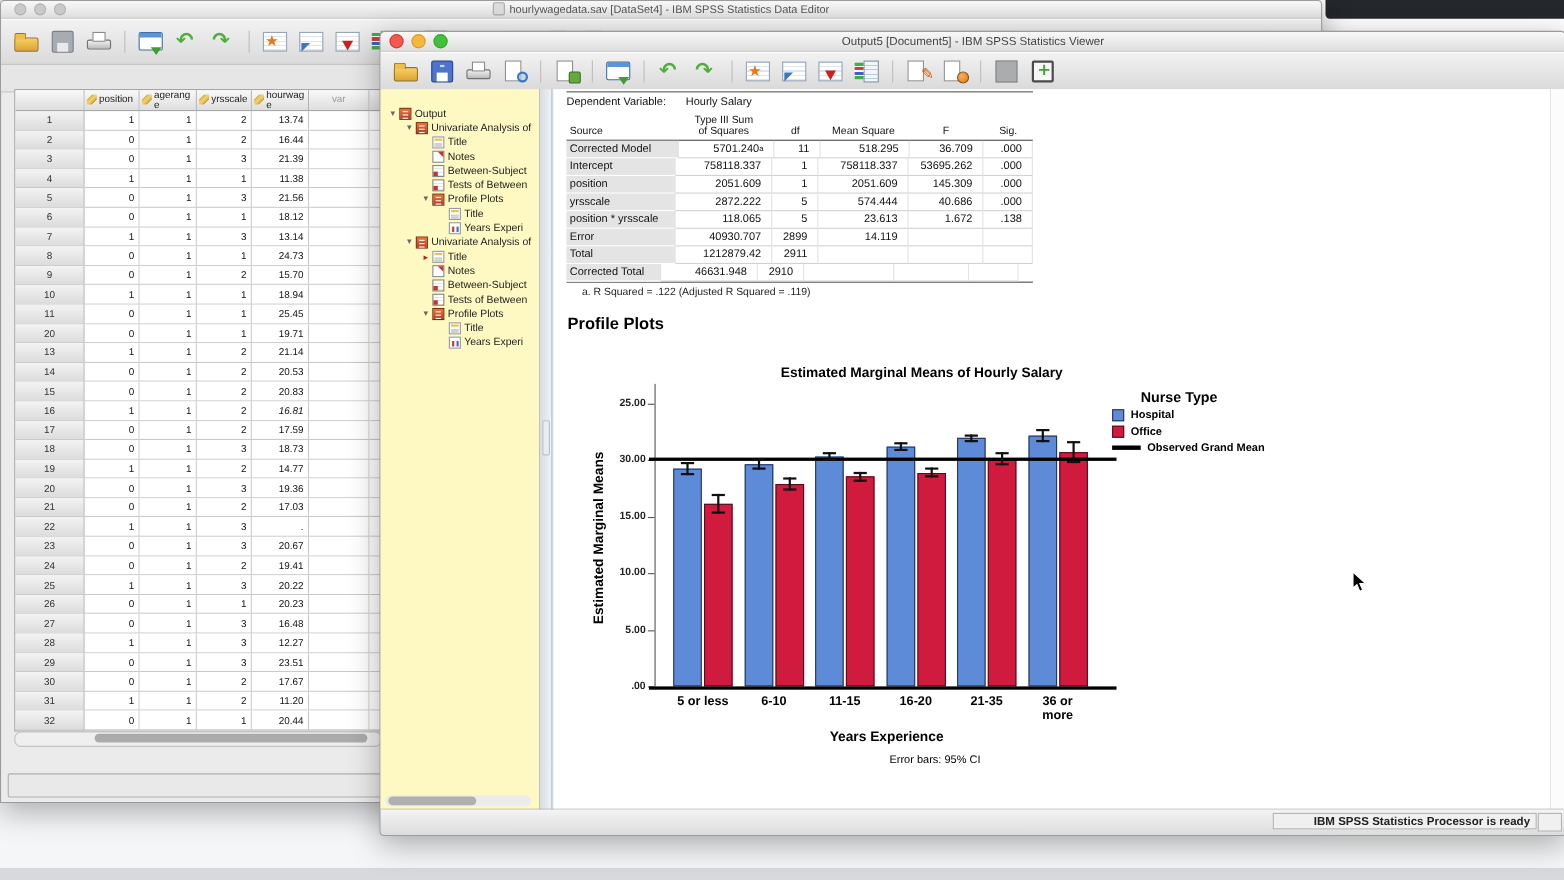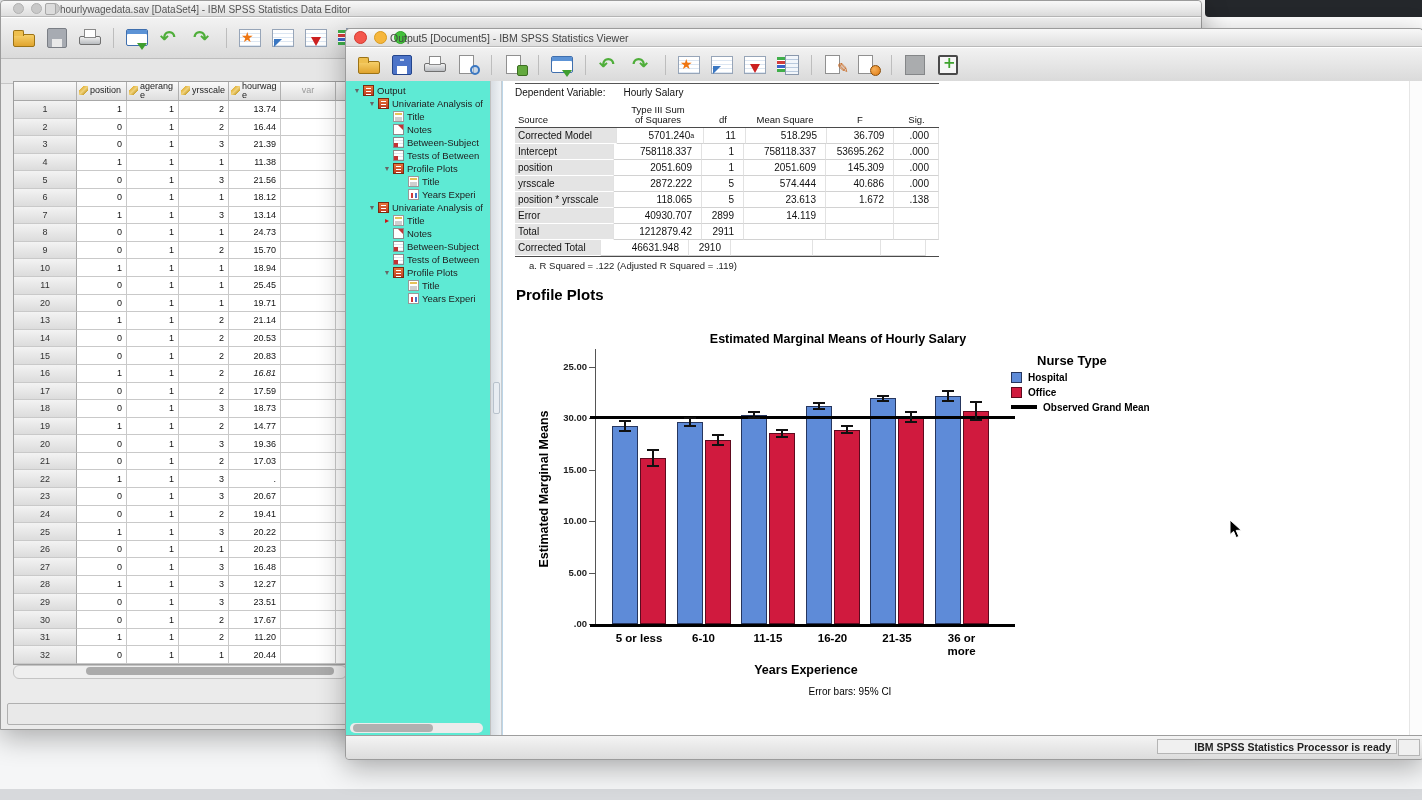--- a/index.html
+++ b/index.html
@@ -12,21 +12,21 @@
   .dark-bar{position:absolute;left:1205px;top:0;width:217px;height:17px;background:#24272b;border-radius:0 0 0 4px;}
   
   .window{position:absolute;background:#ebebeb;border:1px solid #9b9b9b;box-shadow:0 8px 28px rgba(0,0,0,.3);}
   .titlebar{position:relative;display:flex;align-items:center;background:linear-gradient(#f8f8f8,#dedede);
             border-bottom:1px solid #b9b9b9;}
   .tl{border-radius:50%;margin-right:7px;flex:0 0 auto;}
   .tl-gray{width:9px;height:9px;background:#c9c9c9;border:1px solid #b2b2b2;}
   .tl-red{width:11px;height:11px;background:#f4574d;border:1px solid #d3382e;}
   .tl-yellow{width:11px;height:11px;background:#f6b73d;border:1px solid #d99b1e;}
   .tl-green{width:11px;height:11px;background:#44c13c;border:1px solid #2da426;}
-  .win-title{position:absolute;left:0;right:0;color:#555;font-size:10px;pointer-events:none;padding-left:44px;}
+  .win-title{position:absolute;left:0;right:0;text-align:center;color:#555;font-size:10px;pointer-events:none;}
   .doc-ic{display:inline-block;width:9px;height:10px;background:#dcdcdc;border:1px solid #a8a8a8;border-radius:2px;
           vertical-align:-2px;margin-right:4px;}
   .toolbar{display:flex;align-items:center;background:linear-gradient(#f2f2f2,#dadada);
            border-top:1px solid #fff;border-bottom:1px solid #bdbdbd;padding:0 10px;gap:7px;}
   .tsep{width:1px;height:20px;background:#bdbdbd;margin:0 3px;flex:0 0 auto;}
   .tspace{flex:1;}
   
   .ic{width:26px;height:24px;position:relative;flex:0 0 auto;}
   .ic::before,.ic::after{content:"";position:absolute;box-sizing:border-box;}
   .ic-open::before{left:2px;top:8px;right:2px;bottom:3px;background:linear-gradient(#f6cf68,#e0a42e);border:1px solid #9c7316;border-radius:2px;}
@@ -80,21 +80,21 @@
       background:linear-gradient(135deg,transparent 25%,#e2b33c 25%,#f0d27c 50%,#caa12f 75%,transparent 75%);}
   #de-hscroll{position:absolute;left:12px;top:664px;width:332px;height:12px;background:#efefef;border:1px solid #c4c4c4;border-radius:6px;}
   #de-hthumb{position:absolute;left:72px;top:1px;width:248px;height:8px;background:#ababab;border-radius:4px;}
   #de-status{position:absolute;left:6px;right:6px;top:702px;height:20px;background:#e9e9e9;border:1px solid #b0b0b0;border-radius:2px;}
   
   #viewer{left:345px;top:28px;width:1077px;height:730px;border-radius:5px 5px 4px 4px;z-index:5;background:#e9e9e9;}
   #v-titlebar{height:17px;border-radius:5px 5px 0 0;padding-left:8px;}
   #v-titlebar .win-title{color:#444;font-size:10.5px;}
   #v-toolbar{height:33px;}
   #v-main{position:absolute;left:0;top:52px;right:0;bottom:23px;display:flex;}
-  #v-outline{width:145px;background:#5eead4;border-right:1px solid #c0c0c0;position:relative;padding-top:3px;
+  #v-outline{width:145px;background:#fef9c3;border-right:1px solid #c0c0c0;position:relative;padding-top:16px;
              box-sizing:border-box;overflow:hidden;}
   .orow{display:flex;align-items:center;height:13px;white-space:nowrap;overflow:hidden;}
   .exp{width:12px;font-size:7px;color:#666;flex:0 0 auto;text-align:center;}
   .expspace{width:12px;flex:0 0 auto;font-size:8px;color:#cc1111;text-align:center;}
   .ti{width:11px;height:11px;border:1px solid #999;background:#fff;flex:0 0 auto;margin-right:3px;position:relative;box-sizing:border-box;}
   .ti::after{content:"";position:absolute;}
   .ti-book{background:linear-gradient(#e8763a,#c03a20);border-color:#7a2a10;}
   .ti-book::after{left:2px;right:2px;top:2px;height:1px;background:#fff;box-shadow:0 3px 0 #fff,0 6px 0 #fff;}
   .ti-title::after{left:1px;right:1px;top:1px;height:2px;background:#e5c258;box-shadow:0 4px 0 #cfcfcf,0 6px 0 #cfcfcf;}
   .ti-notes{border-color:#8a8a8a;}

